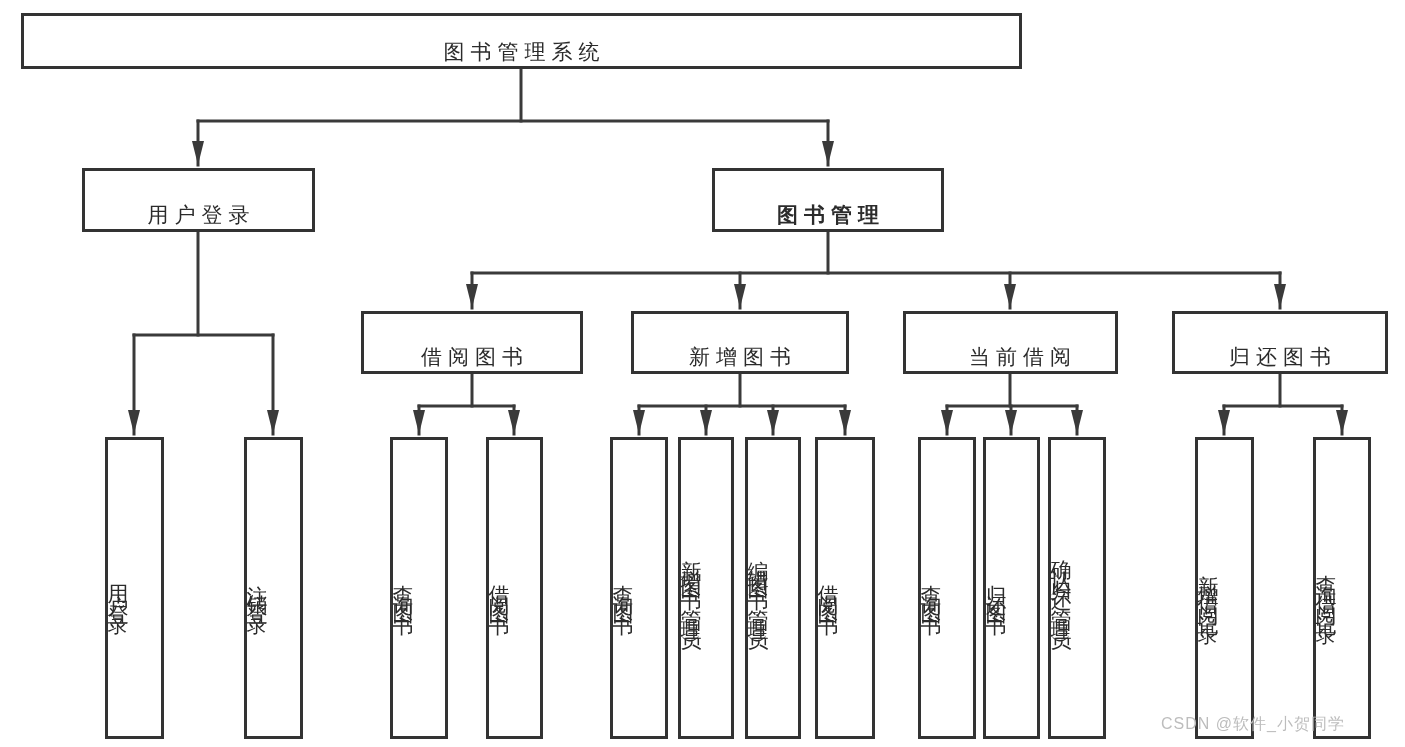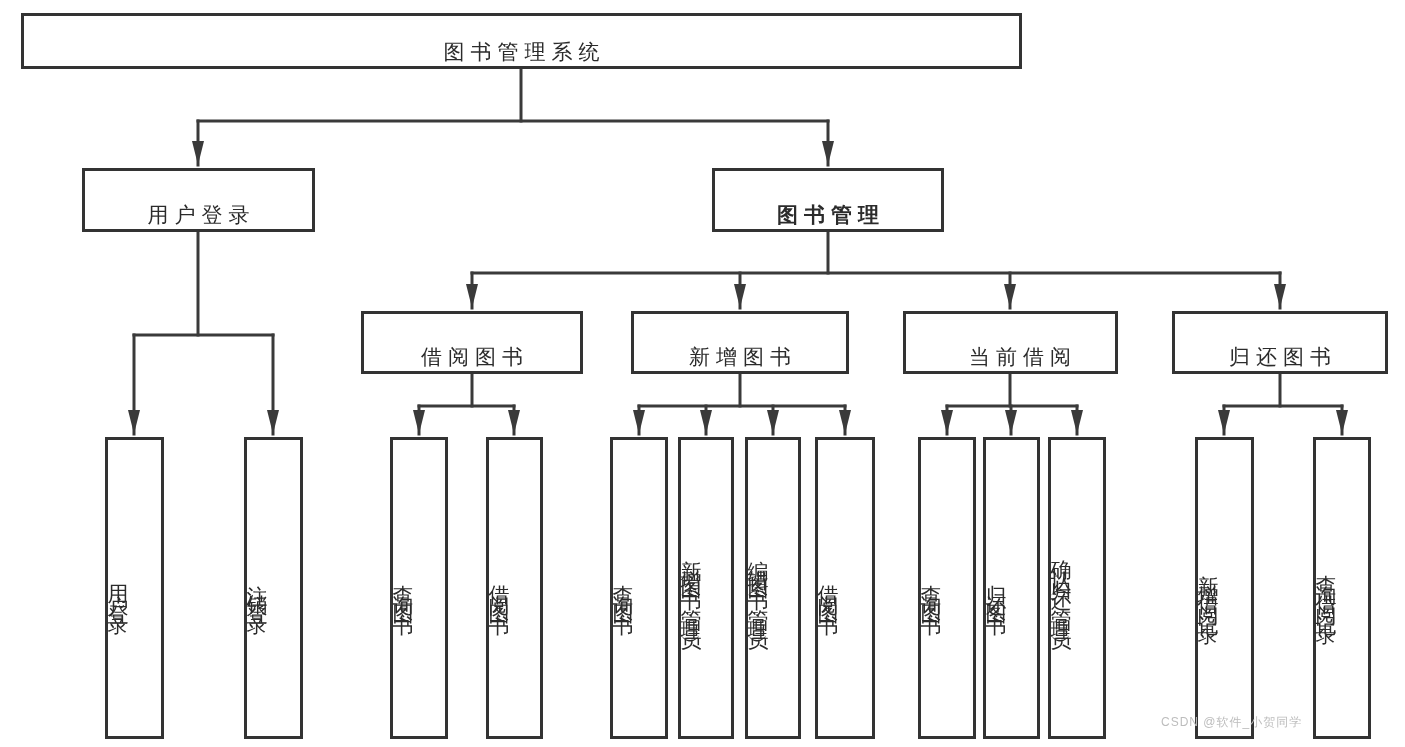--- a/index.html
+++ b/index.html
@@ -45,21 +45,21 @@
   .lf6{left:678px;width:56px;}
   .lf7{left:745px;width:56px;}
   .lf8{left:815px;width:60px;}
   .lf9{left:918px;width:58px;}
   .lf10{left:983px;width:57px;}
   .lf11{left:1048px;width:58px;}
   .lf12{left:1195px;width:59px;}
   .lf13{left:1313px;width:58px;}
   .watermark{
     position:absolute;left:1161px;top:714px;
-    font-size:12px;color:#bdbdbd;
+    font-size:16px;color:#bdbdbd;
     letter-spacing:1px;white-space:nowrap;
     z-index:5;
   }
 </style>
 </head>
 <body>
 
 <div id="stage">
 
   <svg id="wires" viewBox="0 0 1405 747" xmlns="http://www.w3.org/2000/svg">

